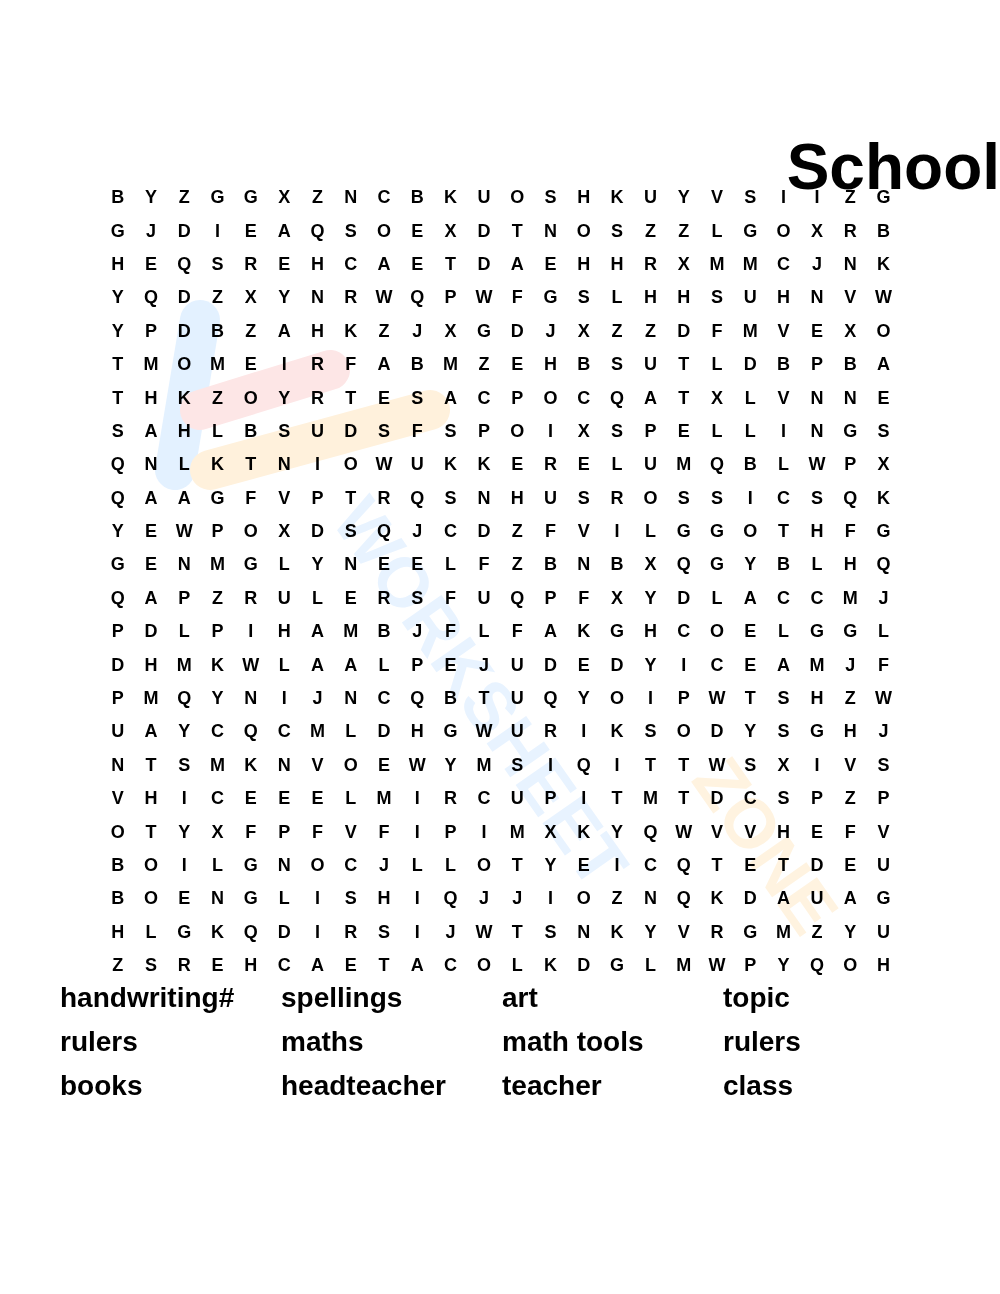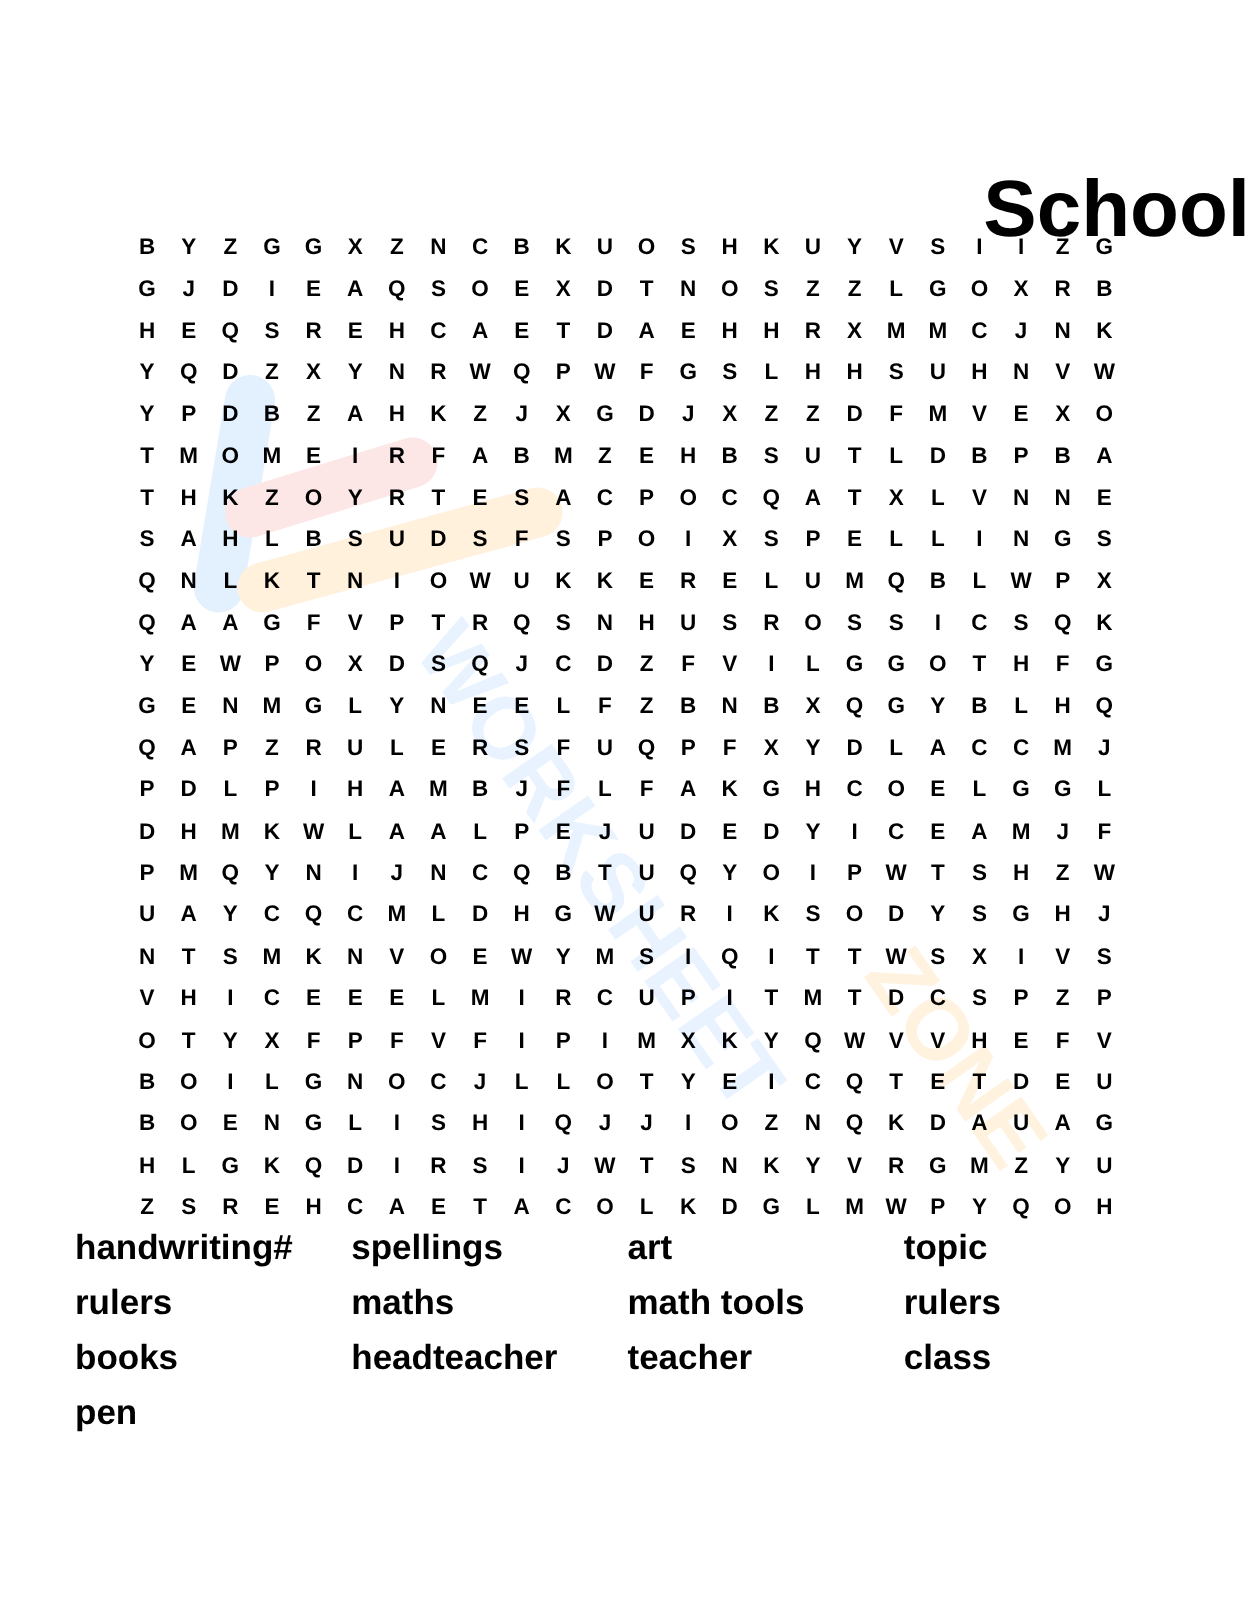--- a/index.html
+++ b/index.html
@@ -721,14 +721,13 @@
     <div class="word">art</div>
     <div class="word">topic</div>
     <div class="word">rulers</div>
     <div class="word">maths</div>
     <div class="word">math tools</div>
     <div class="word">rulers</div>
     <div class="word">books</div>
     <div class="word">headteacher</div>
     <div class="word">teacher</div>
     <div class="word">class</div>
-    <div class="word">pen</div>
   </div>
 
 </body></html>

